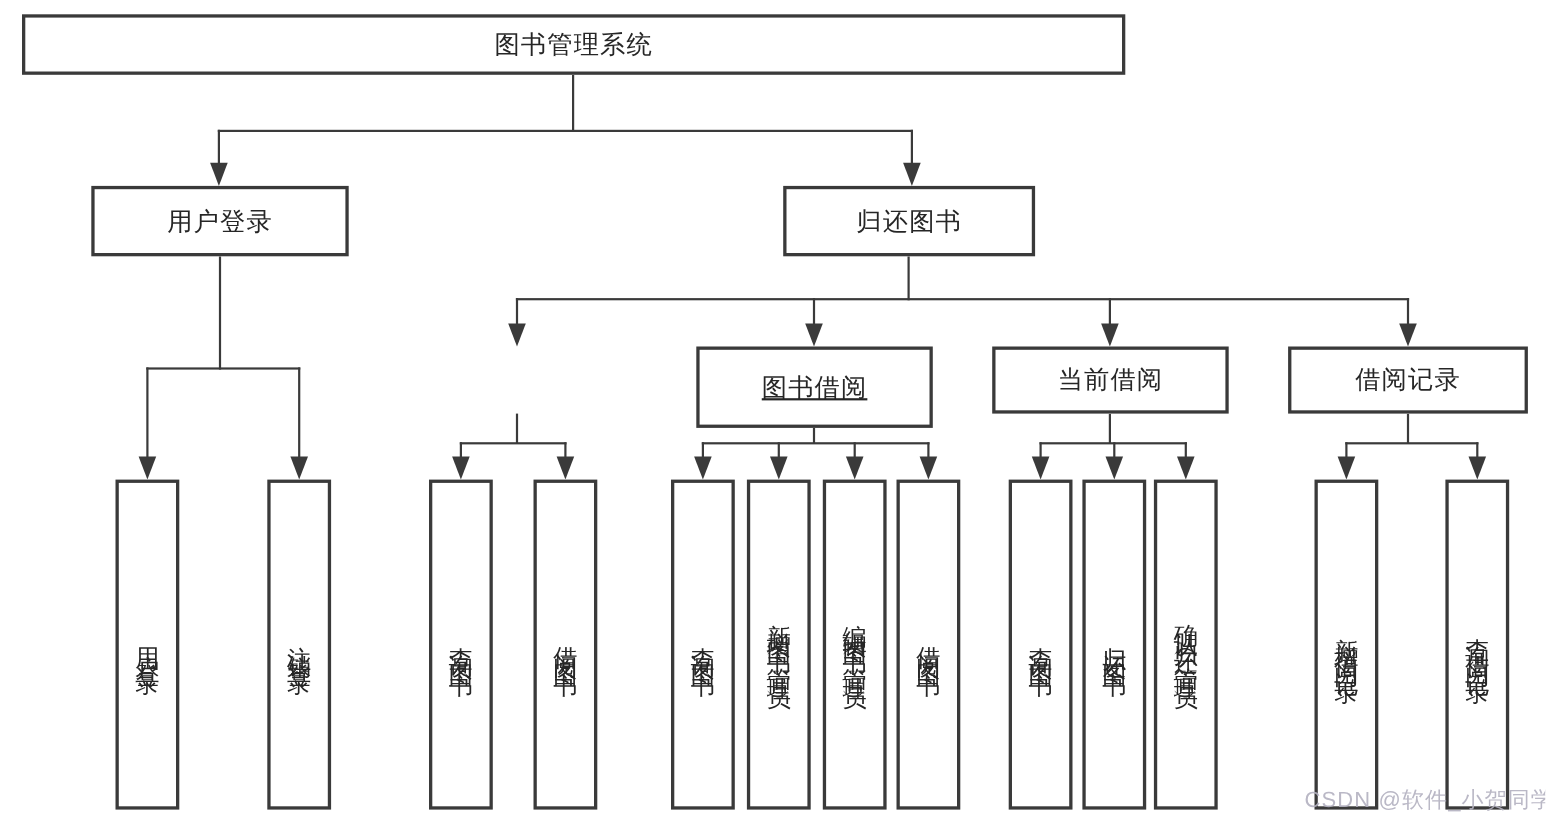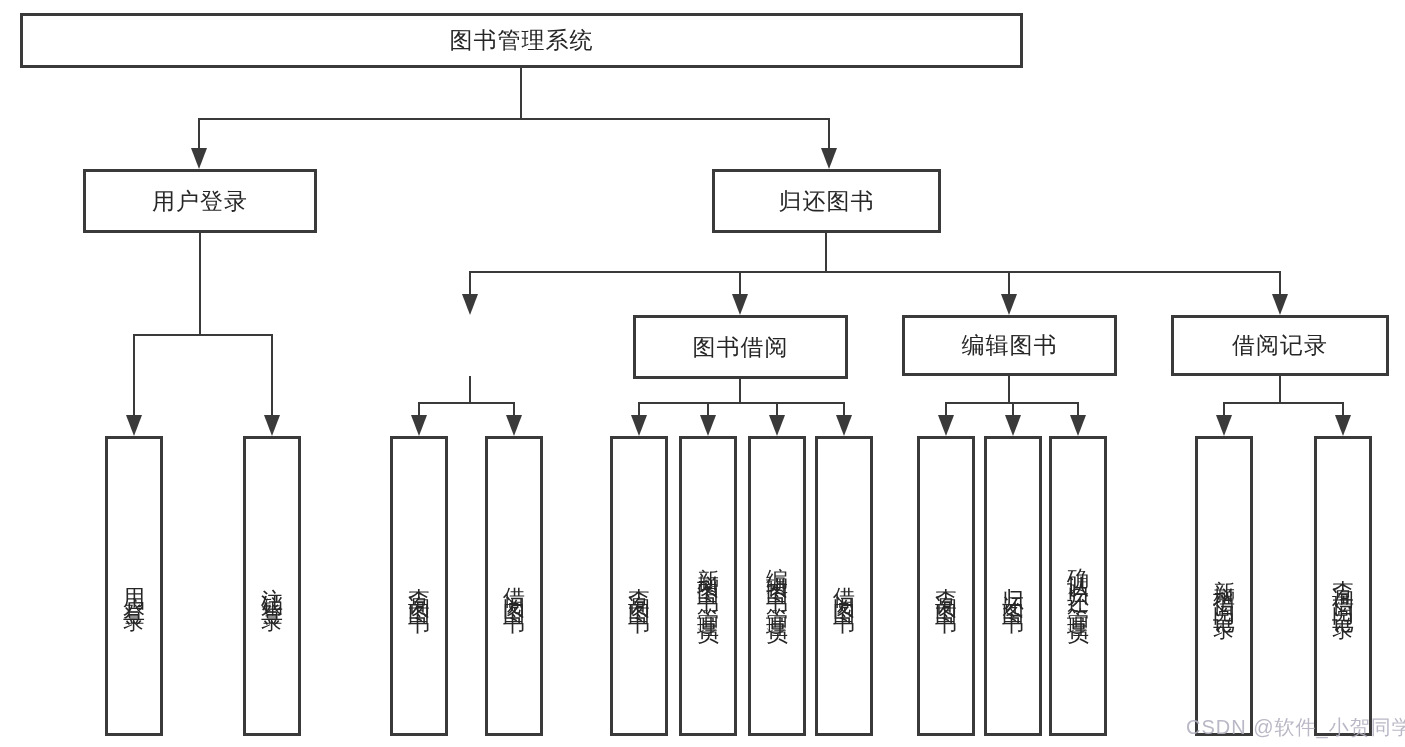--- a/index.html
+++ b/index.html
@@ -86,22 +86,22 @@
     <div class="vl" style="left:469px;top:271px;height:24px;"></div>
     <div class="ar" style="left:462px;top:294px;"></div>
     <div class="vl" style="left:739px;top:271px;height:24px;"></div>
     <div class="ar" style="left:732px;top:294px;"></div>
     <div class="vl" style="left:1008px;top:271px;height:24px;"></div>
     <div class="ar" style="left:1001px;top:294px;"></div>
     <div class="vl" style="left:1279px;top:271px;height:24px;"></div>
     <div class="ar" style="left:1272px;top:294px;"></div>
   </div>
 
-  <div class="box" style="left:633px;top:315px;width:215px;height:64px;">图书借阅</div>
-  <div class="box" style="left:902px;top:315px;width:215px;height:61px;">编辑图书</div>
+  <div class="box" style="left:633px;top:315px;width:215px;height:74px;text-decoration:underline;">图书借阅</div>
+  <div class="box" style="left:902px;top:315px;width:215px;height:61px;">当前借阅</div>
   <div class="box" style="left:1171px;top:315px;width:218px;height:61px;">借阅记录</div>
 
   <div>
     <div class="vl" style="left:469px;top:376px;height:27px;"></div>
     <div class="hl" style="left:418px;top:402px;width:97px;"></div>
     <div class="vl" style="left:418px;top:402px;height:14px;"></div>
     <div class="ar" style="left:411px;top:415px;"></div>
     <div class="vl" style="left:513px;top:402px;height:14px;"></div>
     <div class="ar" style="left:506px;top:415px;"></div>
   </div>

